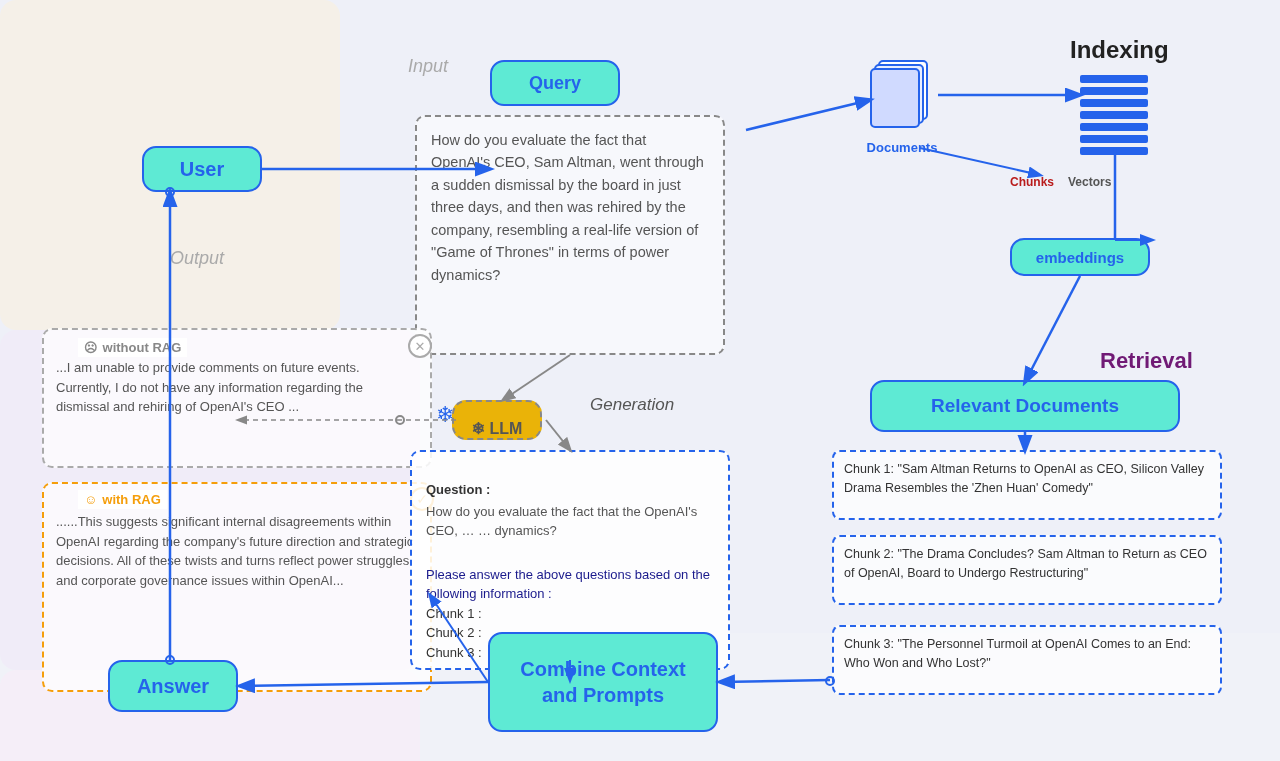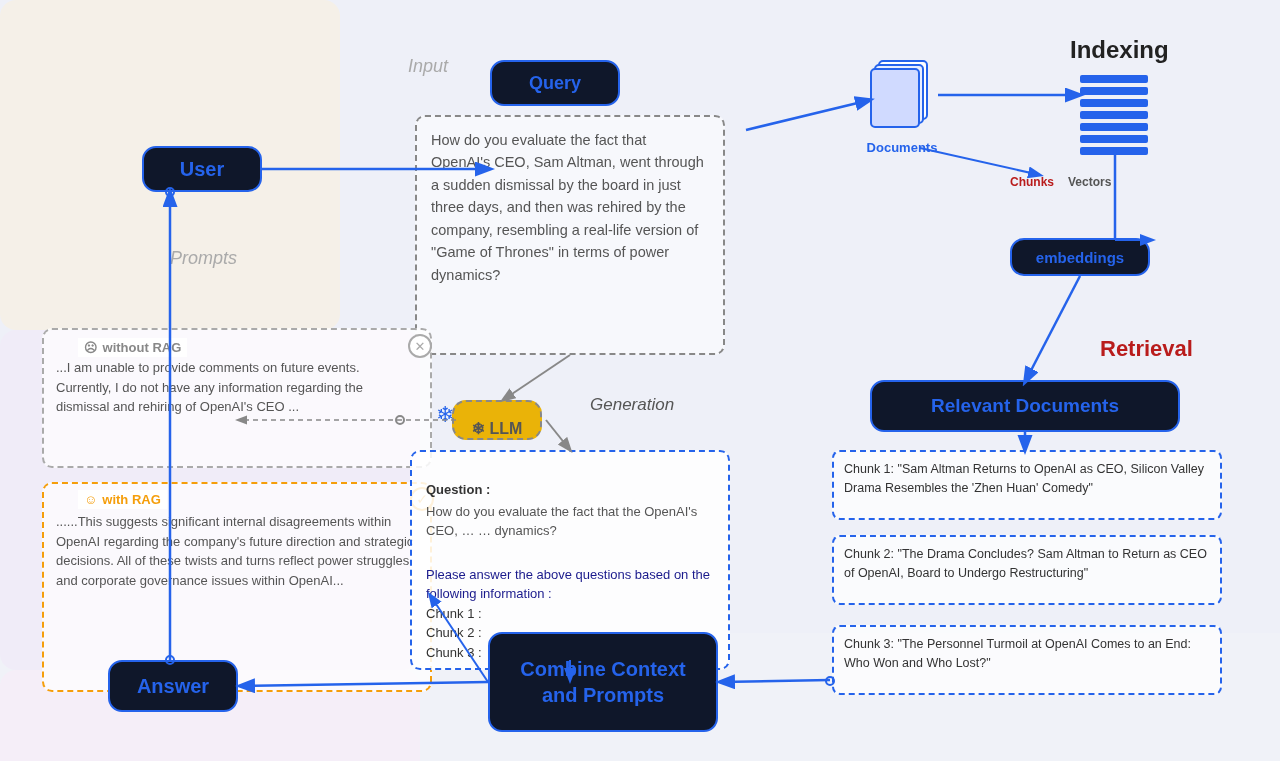--- a/index.html
+++ b/index.html
@@ -50,39 +50,39 @@
 
     
     .retrieval-area {
       top: 340px; left: 820px;
       width: 420px; height: 390px;
       background: #f5eef8;
       border-radius: 16px;
     }
     .retrieval-label {
       position: absolute;
-      top: 336px; left: 1100px;
-      color: #b91c1c;
+      top: 348px; left: 1100px;
+      color: #701a75;
       font-size: 22px;
       font-weight: 700;
     }
     .output-label {
       position: absolute;
       top: 248px; left: 170px;
       color: #aaa;
       font-size: 18px;
       font-style: italic;
     }
 
     
     .node {
       position: absolute;
       border: 2.5px solid #2563eb;
       border-radius: 14px;
-      background: #0f172a;
+      background: #5eead4;
       display: flex;
       align-items: center;
       justify-content: center;
       font-weight: 700;
       color: #2563eb;
     }
     .node-user {
       top: 146px; left: 142px;
       width: 120px; height: 46px;
       font-size: 20px;
@@ -335,21 +335,21 @@
 
 <div class="diagram">
 
   <div class="input-area"></div>
   <div class="indexing-area"></div>
   <div class="retrieval-area"></div>
 
   <div class="input-label">Input</div>
   <div class="indexing-label">Indexing</div>
   <div class="retrieval-label">Retrieval</div>
-  <div class="output-label">Prompts</div>
+  <div class="output-label">Output</div>
   <div class="generation-label">Generation</div>
 
   <div class="docs-area">
     <div class="doc-stack">
       <div class="doc-page"></div>
       <div class="doc-page"></div>
       <div class="doc-page"></div>
     </div>
   </div>
   <div class="docs-label">Documents</div>

